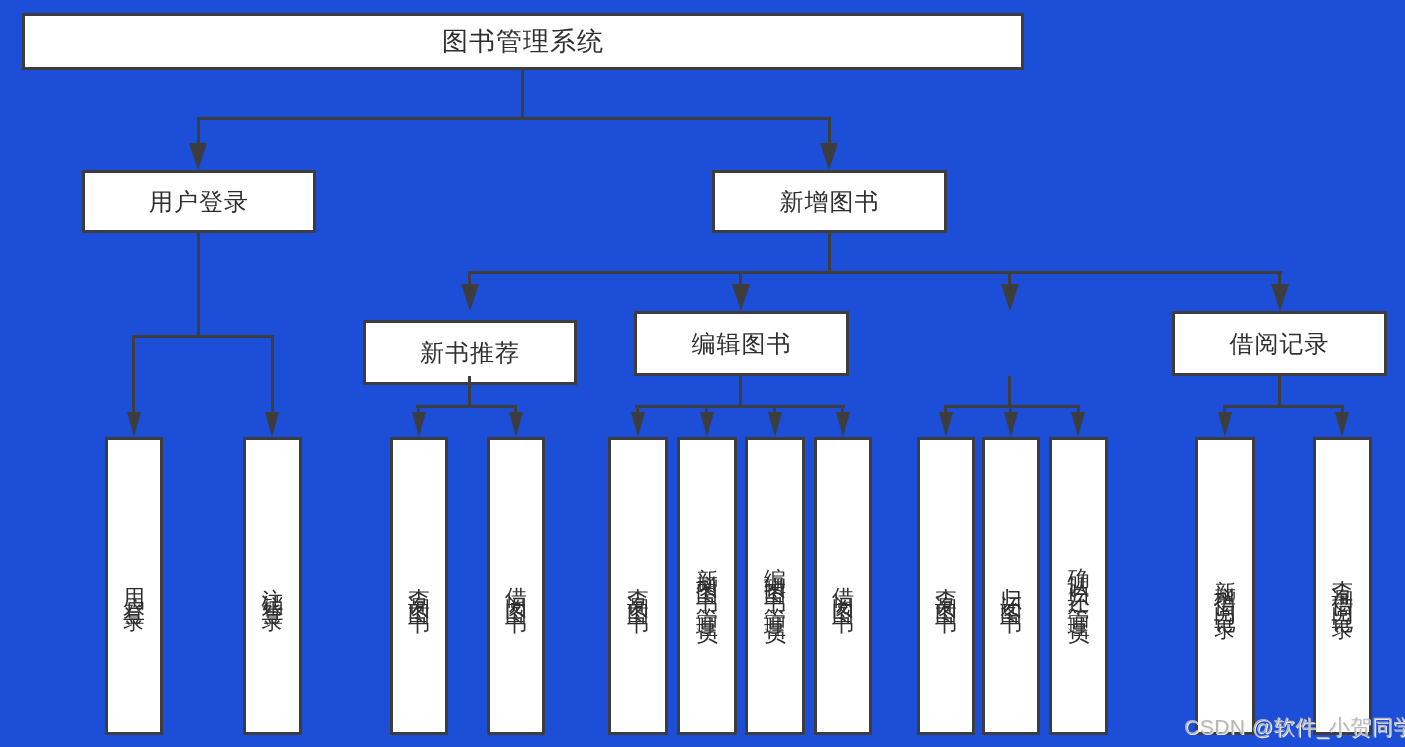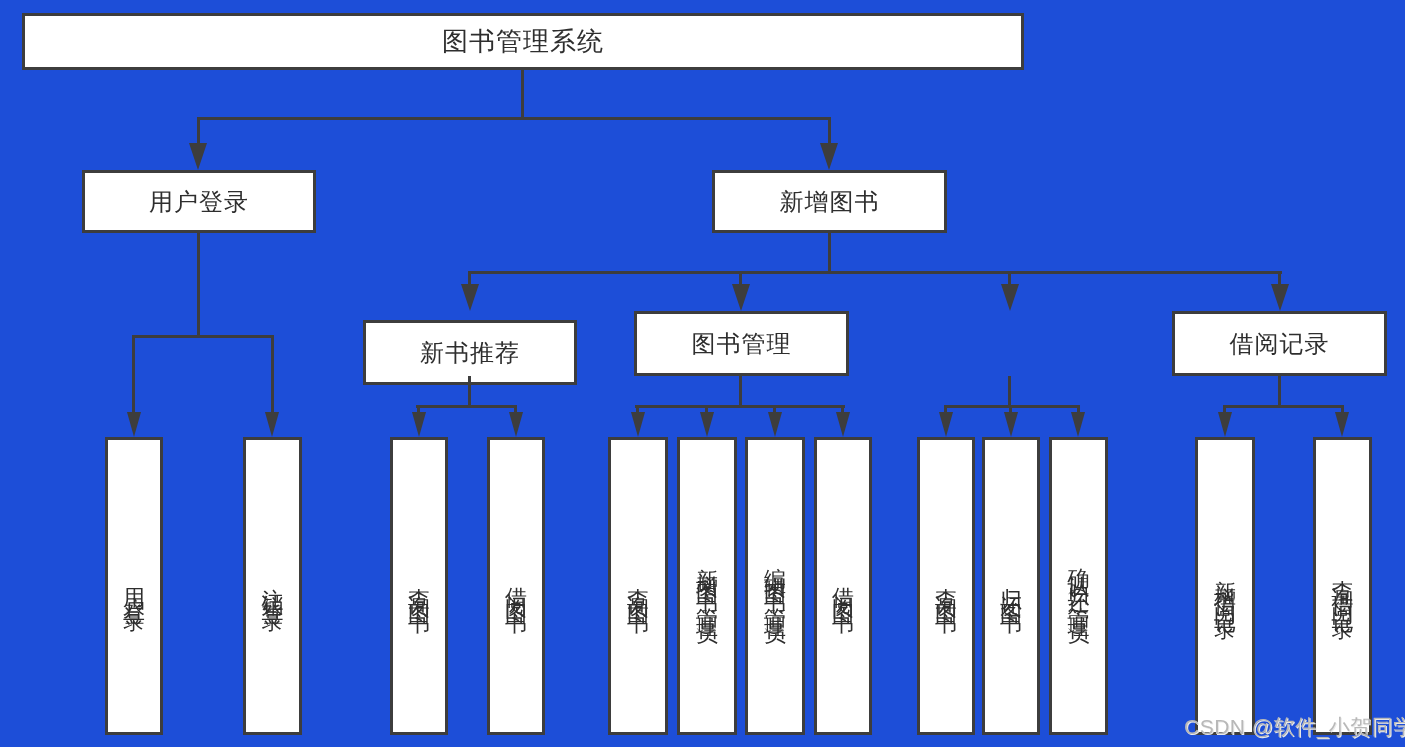--- a/index.html
+++ b/index.html
@@ -66,21 +66,21 @@
   <div class="vl" style="left:1278px;top:271px;height:16px;"></div>
   <div class="arr" style="left:461px;top:284px;"></div>
   <div class="arr" style="left:732px;top:284px;"></div>
   <div class="arr" style="left:1001px;top:284px;"></div>
   <div class="arr" style="left:1271px;top:284px;"></div>
 
   <div class="box" style="left:363px;top:311px;width:214px;height:65px;margin-top:9px;">
     <span class="hlabel">新书推荐</span>
   </div>
   <div class="box" style="left:634px;top:311px;width:215px;height:65px;">
-    <span class="hlabel">图书管理</span>
+    <span class="hlabel">编辑图书</span>
   </div>
   <div class="box" style="left:1172px;top:311px;width:215px;height:65px;">
     <span class="hlabel">借阅记录</span>
   </div>
 
   <div class="vl" style="left:468px;top:376px;height:32px;"></div>
   <div class="vl" style="left:739px;top:376px;height:32px;"></div>
   <div class="vl" style="left:1008px;top:376px;height:32px;"></div>
   <div class="vl" style="left:1278px;top:376px;height:32px;"></div>
 

